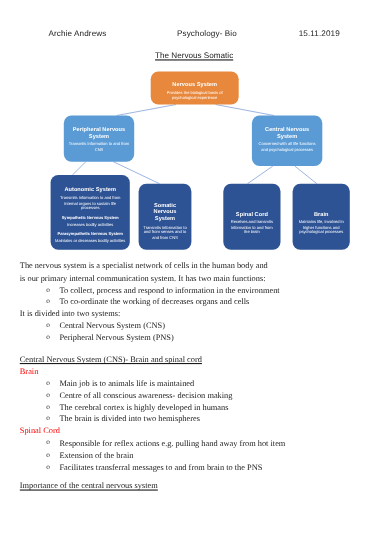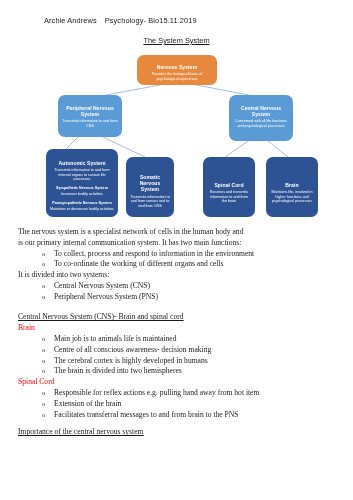--- a/index.html
+++ b/index.html
@@ -13,24 +13,25 @@
   .page {
     position: relative;
     width: 353px; height: 500px;
     background: #ffffff;
     color: #1a1a1a;
   }
 
   
   .header {
     display: flex;
-    justify-content: flex-start;
+    justify-content: space-between;
     padding: 16px 44px 0 44px;
     font-size: 7.4px;
     letter-spacing: .1px;
+    margin-top: 10px;
   }
   .header .h-name { }
   .header .h-subject { margin-left: 8px; }
   .header .h-date { }
 
   .doc-title {
     text-align: center;
     margin-top: 11px;
     font-size: 7.4px;
   }
@@ -132,21 +133,21 @@
 
 <div class="page">
 
   <div class="header">
     <div class="h-name">Archie Andrews</div>
     <div class="h-subject">Psychology- Bio</div>
     <div class="h-date">15.11.2019</div>
   </div>
 
   <div class="doc-title">
-    <span>The System System</span>
+    <span>The Nervous Somatic</span>
   </div>
 
   <div class="diagram">
 
     <svg class="links" viewBox="0 0 353 172">
       <g stroke="#8FAADC" stroke-width="0.8" fill="none">
         <line x1="160" y1="34" x2="106" y2="44"></line>
         <line x1="196" y1="34" x2="249" y2="44"></line>
         <line x1="78" y1="86" x2="66" y2="98"></line>
         <line x1="103" y1="86" x2="145" y2="106"></line>
@@ -195,21 +196,21 @@
     </div>
   </div>
 
   <div class="body-copy">
 
     <p class="para">The nervous system is a specialist network of cells in the human body and</p>
     <p class="para">is our primary internal communication system. It has two main functions:</p>
 
     <ul class="bullets">
       <li>To collect, process and respond to information in the environment</li>
-      <li>To co-ordinate the working of different organs and cells</li>
+      <li>To co-ordinate the working of decreases organs and cells</li>
     </ul>
 
     <p class="para">It is divided into two systems:</p>
 
     <ul class="bullets">
       <li>Central Nervous System (CNS)</li>
       <li>Peripheral Nervous System (PNS)</li>
     </ul>
 
     <p class="para section-head">

